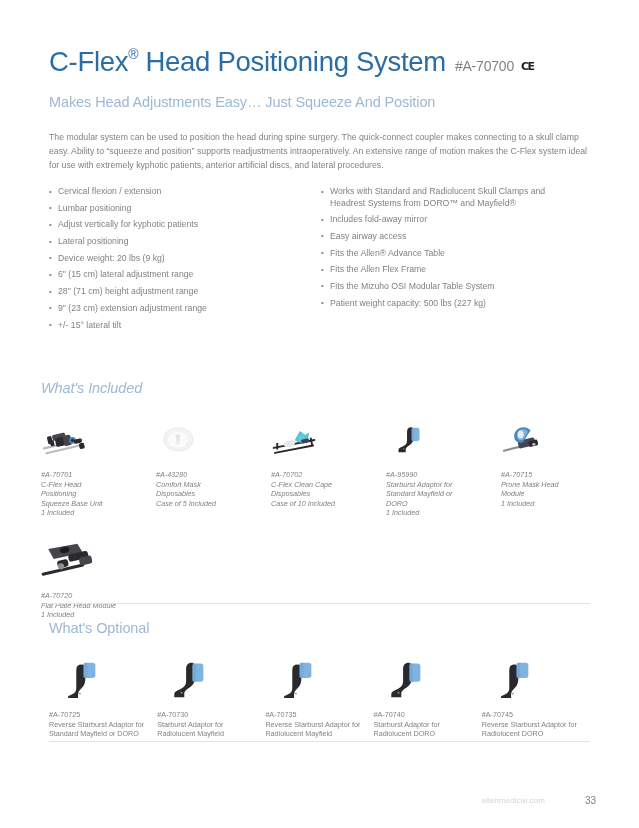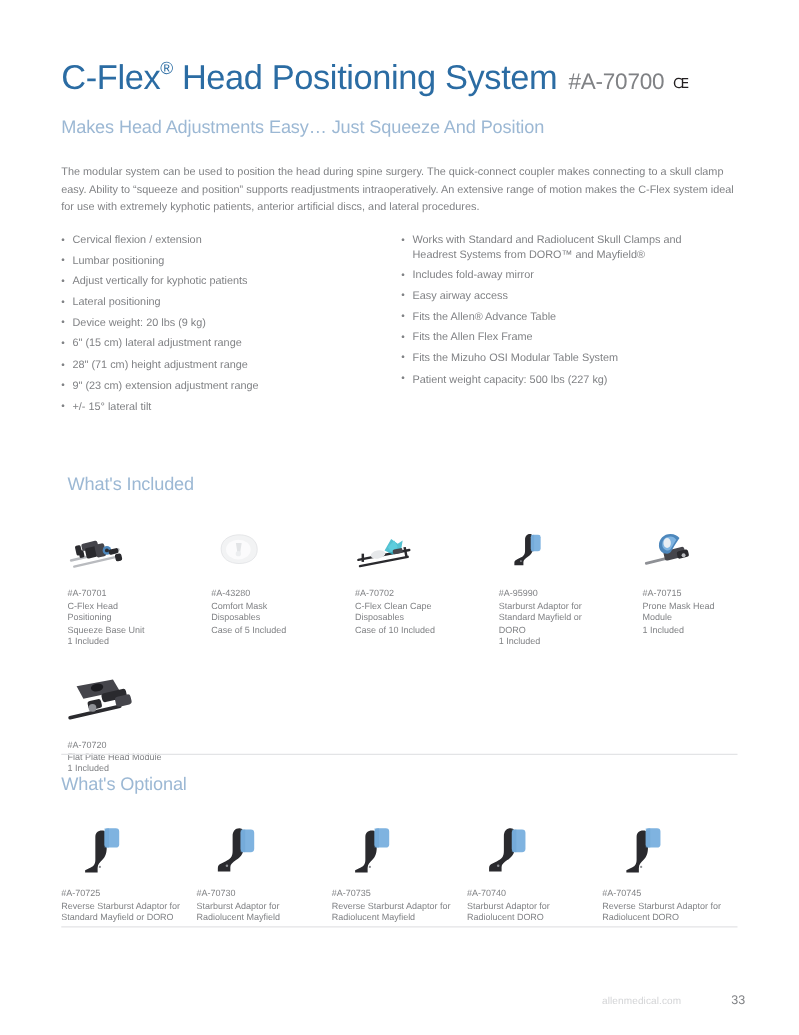--- a/index.html
+++ b/index.html
@@ -42,29 +42,29 @@
     line-height: 1;
   }
   .title .reg {
     font-size: 14px;
     vertical-align: super;
     line-height: 0;
     position: relative;
     top: -2px;
   }
   .sku-top {
-    font-size: 18px;
+    font-size: 14px;
     color: #808285;
     margin-left: 9px;
     letter-spacing: -0.2px;
   }
   .ce-mark {
     margin-left: 7px;
     font-size: 11px;
-    font-weight: normal;
+    font-weight: bold;
     color: #231f20;
     font-family: "DejaVu Sans", sans-serif;
     letter-spacing: -1.6px;
     position: relative;
     top: -1px;
     text-align: center;
   }
   .subtitle {
     margin-top: 18px;
     font-size: 14.5px;
@@ -118,23 +118,24 @@
 
   
   .section-title {
     font-size: 14.5px;
     color: #9cb8d4;
     font-weight: 400;
     letter-spacing: -0.1px;
   }
   #section-included {
     position: absolute;
-    left: 54px;
+    left: 41px;
     top: 380px;
     width: 541px;
+    font-style: italic;
   }
   #section-optional {
     position: absolute;
     left: 49px;
     top: 620px;
     width: 541px;
   }
 
   .product-row {
     display: flex;

